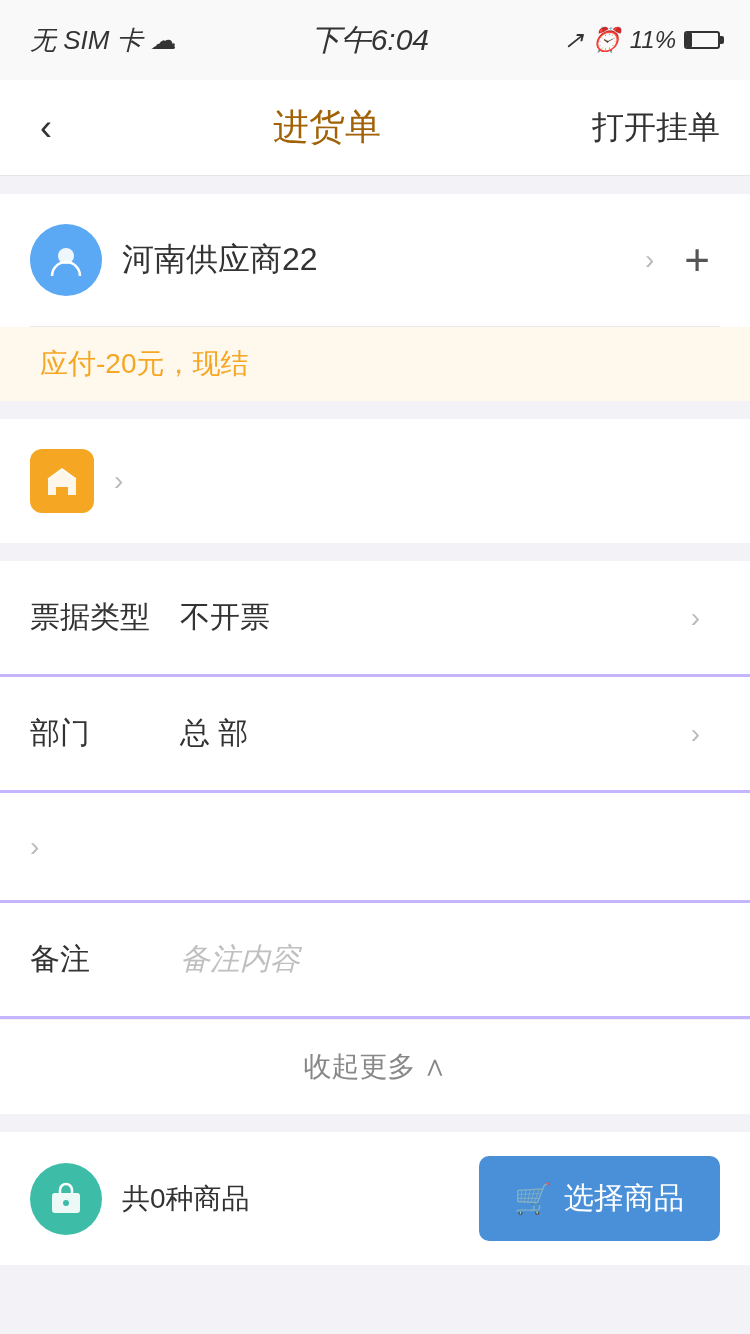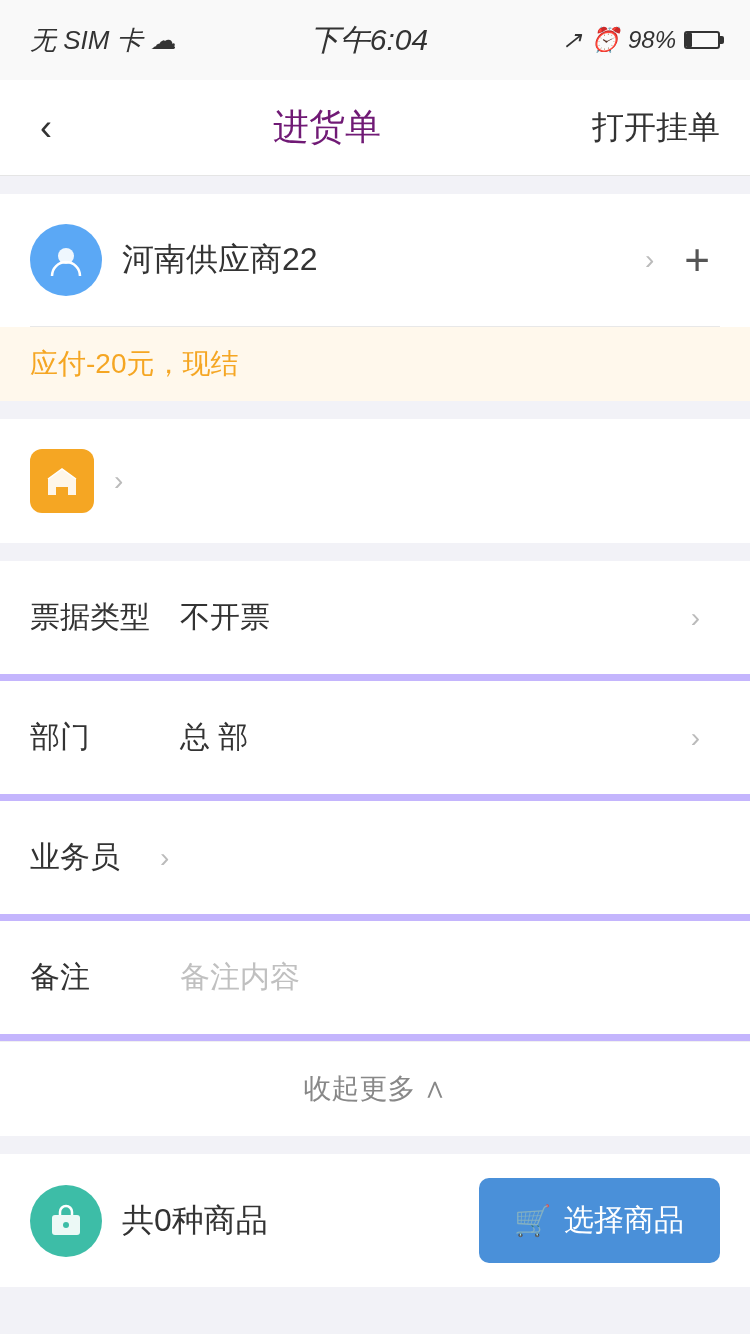--- a/index.html
+++ b/index.html
@@ -56,21 +56,21 @@
     }
     .nav-back {
       font-size: 36px;
       color: #333;
       cursor: pointer;
       padding: 10px;
     }
     .nav-title {
       font-size: 36px;
       font-weight: 500;
-      color: #701a75;
+      color: #a16207;
     }
     .nav-action {
       font-size: 32px;
       color: #333;
       cursor: pointer;
     }
 
     
     .section-gap {
       height: 18px;
@@ -122,21 +122,21 @@
     }
     .supplier-divider {
       height: 1px;
       background: #e8e8e8;
       margin: 0 30px;
     }
 
     
     .notice-bar {
       background: #fff8ec;
-      padding: 18px 30px;
+      padding: 18px 40px;
       font-size: 28px;
       color: #f5a623;
     }
 
     
     .warehouse-row {
       display: flex;
       align-items: center;
       padding: 30px 30px;
     }
@@ -163,40 +163,41 @@
 
     
     .form-section {
       background: #fff;
       margin-top: 18px;
     }
     .form-row {
       display: flex;
       align-items: center;
       padding: 36px 30px;
-      border-bottom: 7px solid #c4b5fd;
+      border-bottom: 3px solid #c4b5fd;
       min-height: 110px;
     }
     .form-row:last-child {
       border-bottom: none;
     }
     .form-label {
       font-size: 30px;
       color: #333;
       width: 130px;
       flex-shrink: 0;
     }
     .form-value {
       flex: 1;
       font-size: 30px;
       color: #333;
       padding-left: 20px;
     }
     .form-value.placeholder {
       color: #c0c0c0;
+      font-style: italic;
     }
 
     
     .collapse-bar {
       display: flex;
       align-items: center;
       justify-content: center;
       padding: 28px 0;
       background: #fff;
       border-top: 1px solid #f0f0f0;
@@ -223,21 +224,21 @@
       height: 72px;
       border-radius: 50%;
       background: #3dbda7;
       display: flex;
       align-items: center;
       justify-content: center;
       flex-shrink: 0;
     }
     .product-count {
       flex: 1;
-      font-size: 32px;
+      font-size: 28px;
       color: #333;
     }
     .select-btn {
       background: #4a90d9;
       color: #fff;
       border: none;
       border-radius: 10px;
       padding: 22px 36px;
       font-size: 30px;
       cursor: pointer;
@@ -256,21 +257,21 @@
 <body>
 
 <div class="status-bar">
   <div class="status-left">
     <span>无 SIM 卡 ☁</span>
   </div>
   <div class="status-center">下午6:04</div>
   <div class="status-right">
     <span>↗</span>
     <span>⏰</span>
-    <span>98%</span>
+    <span>11%</span>
     <span style="display:inline-block;width:36px;height:18px;border:2px solid #333;border-radius:3px;position:relative;">
       <span style="display:block;width:20%;height:100%;background:#333;border-radius:1px;"></span>
       <span style="position:absolute;right:-6px;top:3px;width:4px;height:8px;background:#333;border-radius:0 2px 2px 0;"></span>
     </span>
   </div>
 </div>
 
 <div class="nav-bar">
   <div class="nav-back">‹</div>
   <div class="nav-title">进货单</div>
@@ -318,21 +319,20 @@
     <div class="chevron-right">›</div>
   </div>
 
   <div class="form-row">
     <div class="form-label">部门</div>
     <div class="form-value">总 部</div>
     <div class="chevron-right">›</div>
   </div>
 
   <div class="form-row">
-    <div class="form-label">业务员</div>
     <div class="chevron-right">›</div>
   </div>
 
   <div class="form-row">
     <div class="form-label">备注</div>
     <div class="form-value placeholder">备注内容</div>
   </div>
 
   <div class="collapse-bar">
     <span>收起更多 ∧</span>

